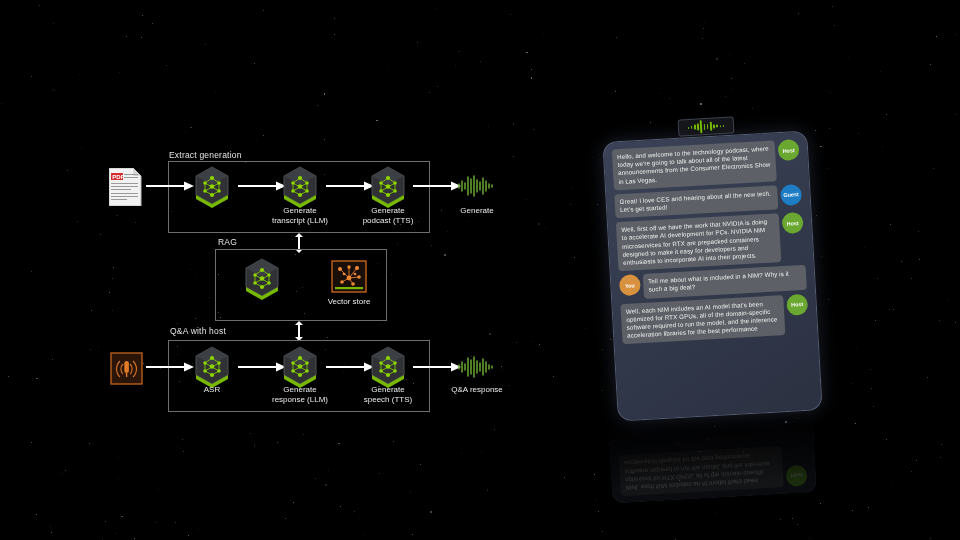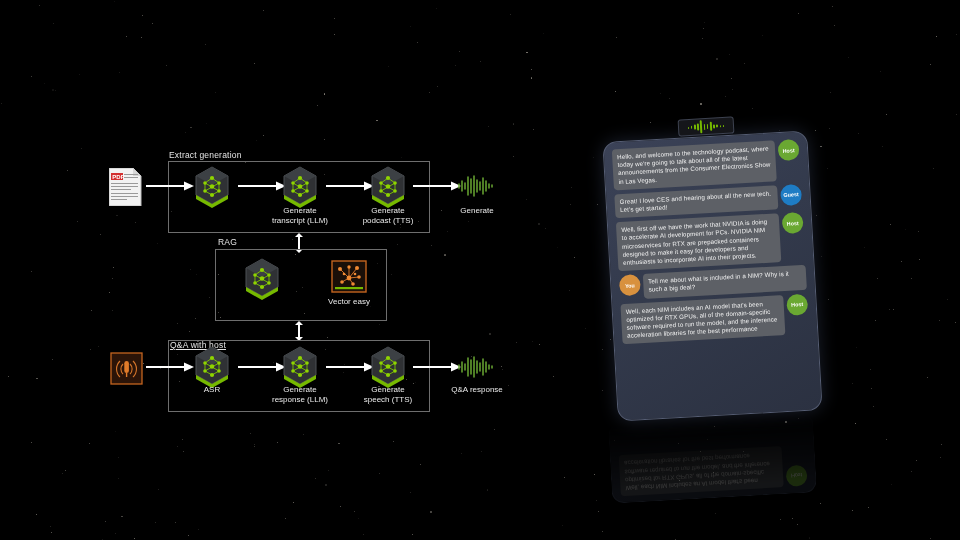--- a/index.html
+++ b/index.html
@@ -604,29 +604,29 @@
         <circle cx="9" cy="9" r="2"></circle>
         <circle cx="26" cy="8" r="2"></circle>
       <circle cx="28" cy="17" r="1.8"></circle>
         <circle cx="11" cy="22" r="1.8"></circle>
         <circle cx="22" cy="24" r="1.8"></circle>
       <circle cx="18" cy="7" r="1.7"></circle>
         <circle cx="13" cy="14" r="1.3"></circle>
         <circle cx="24" cy="14" r="1.3"></circle>
     </g>
   </svg>
-  <div class="nlabel" style="left:294px;top:297px;">Vector easy</div>
+  <div class="nlabel" style="left:294px;top:297px;">Vector store</div>
 
   <svg class="vArrow" style="left:293px;top:321px;" width="12" height="20">
     <line x1="6" y1="4" x2="6" y2="16" stroke="#fff" stroke-width="2"></line>
     <polygon points="2,4 6,0 10,4" fill="#fff"></polygon>
     <polygon points="2,16 6,20 10,16" fill="#fff"></polygon>
   </svg>
 
-  <div class="grp-label" style="left:170px;top:340px;text-decoration:underline;">Q&amp;A with host</div>
+  <div class="grp-label" style="left:170px;top:326px;">Q&amp;A with host</div>
   <div class="grp" style="left:168px;top:340px;width:262px;height:72px;"></div>
 
   <svg class="ico" style="left:110px;top:352px;" width="33" height="33">
     <rect x="1" y="1" width="31" height="31" fill="#2b1408" stroke="#c4641f" stroke-width="1.3"></rect>
     <g stroke="#d4752a" stroke-width="1.1" fill="none">
       <path d="M10,9 A11,11 0 0 0 10,25"></path>
         <path d="M23,9 A11,11 0 0 1 23,25"></path>
       <path d="M13,12 A7,7 0 0 0 13,22"></path>
         <path d="M20,12 A7,7 0 0 1 20,22"></path>
     </g>

